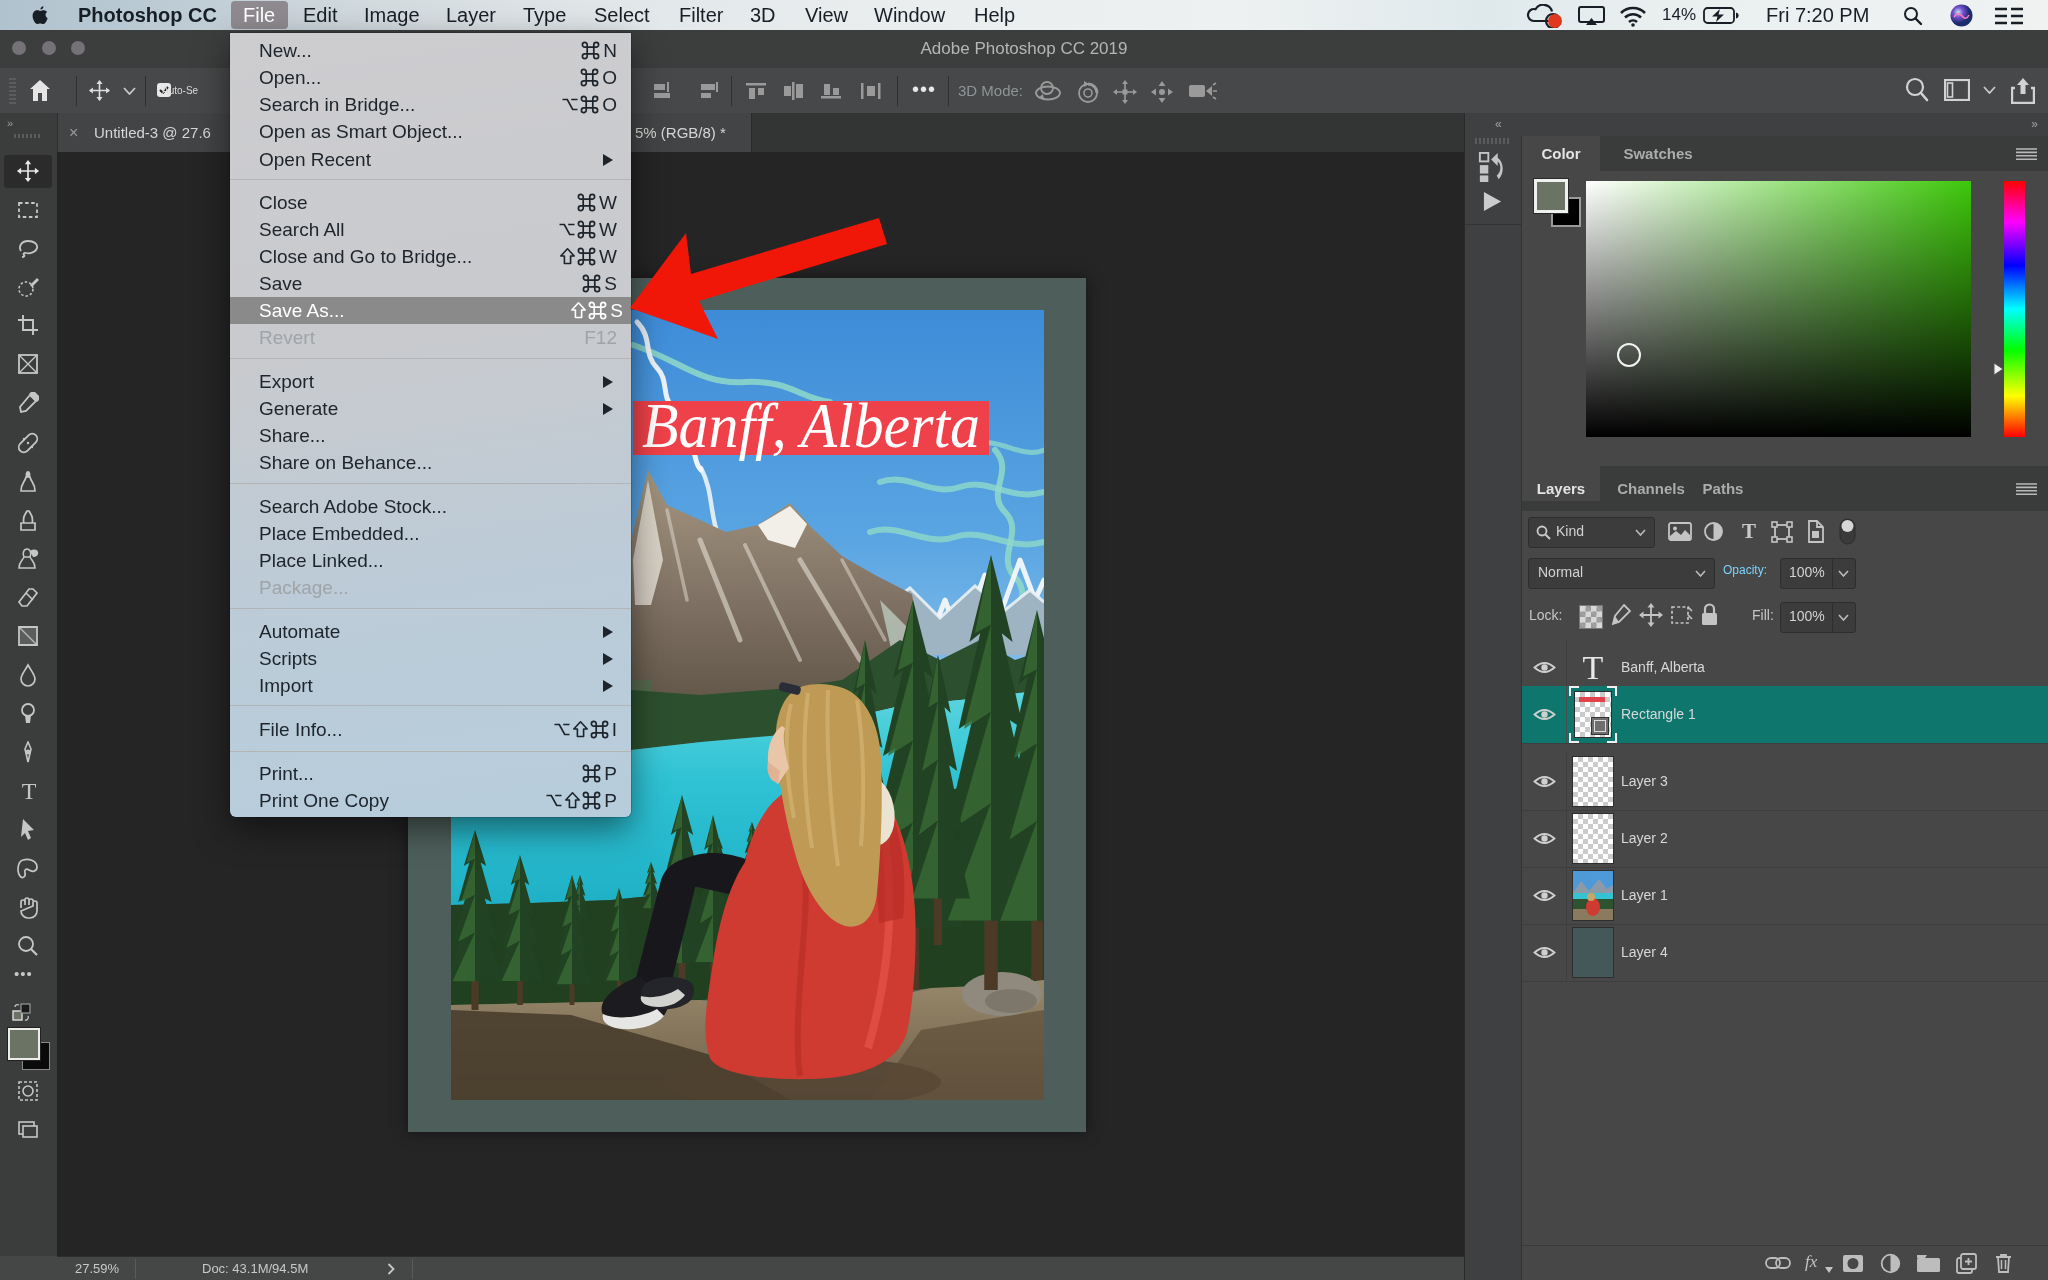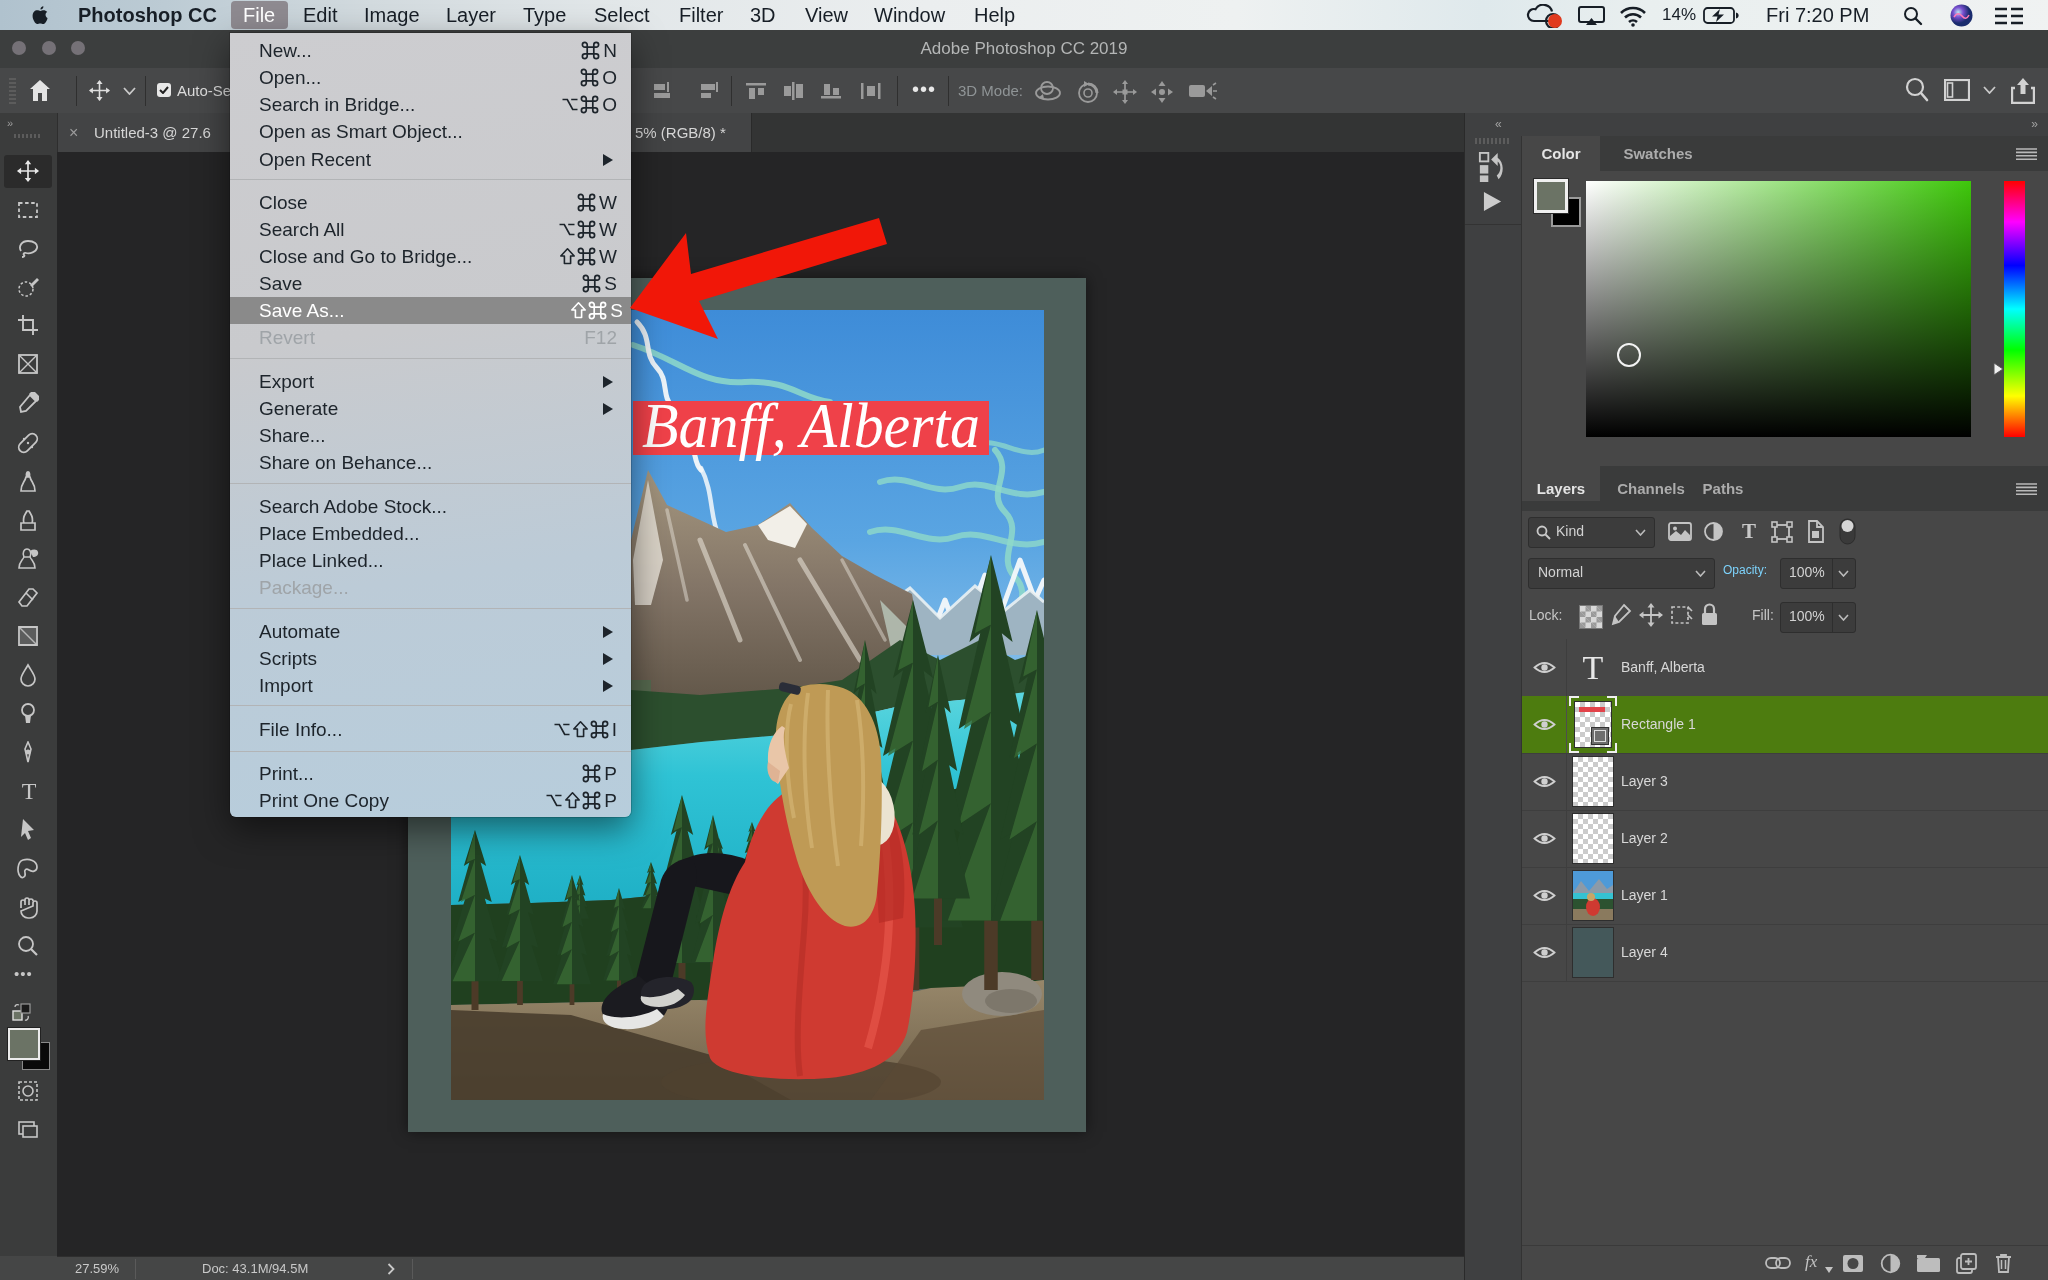--- a/index.html
+++ b/index.html
@@ -146,21 +146,21 @@
     </svg>
   <svg class="abs" style="left:123px;top:19px" width="13" height="8" viewBox="0 0 13 8">
       <path d="M1 1 L6.5 7 L12 1" fill="none" stroke="#c9c9c9" stroke-width="1.8"></path>
     </svg>
   <div class="abs" style="left:145px;top:8px;width:1px;height:30px;background:#2f2f2f"></div>
   <div class="abs" style="left:157px;top:15px;width:14px;height:14px;background:#e8e8e8;border-radius:3px">
     <svg class="abs" style="left:2px;top:3px" width="10" height="8" viewBox="0 0 10 8">
         <path d="M1 4 L4 7 L9 1" fill="none" stroke="#222" stroke-width="2"></path>
       </svg>
   </div>
-  <div class="abs" style="left:177px;top:0;height:45px;line-height:45px;color:#dcdcdc;font-size:15px">Auto-Se</div>
+  <div class="abs" style="left:162px;top:0;height:45px;line-height:45px;color:#dcdcdc;font-size:10px">Auto-Se</div>
   <svg class="abs" style="left:652px;top:13px" width="20" height="20" viewBox="0 0 20 20">
       <g fill="#9a9a9a">
         <rect x="2" y="3" width="11" height="6"></rect>
         <rect x="2" y="12" width="16" height="5"></rect>
         <rect x="15" y="1" width="2" height="10"></rect>
       </g>
     </svg>
   <svg class="abs" style="left:699px;top:13px" width="20" height="20" viewBox="0 0 20 20">
       <g fill="#9a9a9a">
         <rect x="2" y="3" width="14" height="6"></rect>
@@ -654,21 +654,21 @@
       <div id="lrows" class="abs" style="left:0;top:128px;width:527px;height:345px">
         <div class="lrow" style="top:0">
           <svg class="leye" width="23" height="15" viewBox="0 0 23 15">
               <path d="M1.5 7.5 Q11.5 -1.5 21.5 7.5 Q11.5 16.5 1.5 7.5 Z" fill="none" stroke="#cfcfcf" stroke-width="1.8"></path>
               <circle cx="11.5" cy="7.5" r="3.2" fill="#cfcfcf"></circle>
             </svg>
           <div class="ldiv"></div>
           <div class="abs" style="left:51px;top:0;width:40px;height:57px;color:#e8e8e8;font-family:'Liberation Serif',serif;font-size:34px;text-align:center;line-height:57px">T</div>
           <div class="nm">Banff, Alberta</div>
         </div>
-        <div class="lrow" style="top:57px;background:#4d7c0f">
+        <div class="lrow" style="top:47px;background:#0f766e">
           <svg class="leye" width="23" height="15" viewBox="0 0 23 15">
               <path d="M1.5 7.5 Q11.5 -1.5 21.5 7.5 Q11.5 16.5 1.5 7.5 Z" fill="none" stroke="#cfcfcf" stroke-width="1.8"></path>
               <circle cx="11.5" cy="7.5" r="3.2" fill="#cfcfcf"></circle>
             </svg>
           <div class="ldiv" style="background:#4e4e4e"></div>
           <div class="lthumb" style="left:53px;top:6px;width:36px;height:45px">
             <div class="abs" style="left:4px;top:5px;width:26px;height:5px;background:#e2434a"></div>
             <div class="abs" style="right:2px;bottom:2px;width:16px;height:16px;background:#6e6e6e;border:1px solid #333">
               <div class="abs" style="left:2px;top:2px;width:10px;height:10px;border:1.5px solid #ddd"></div>
             </div>

